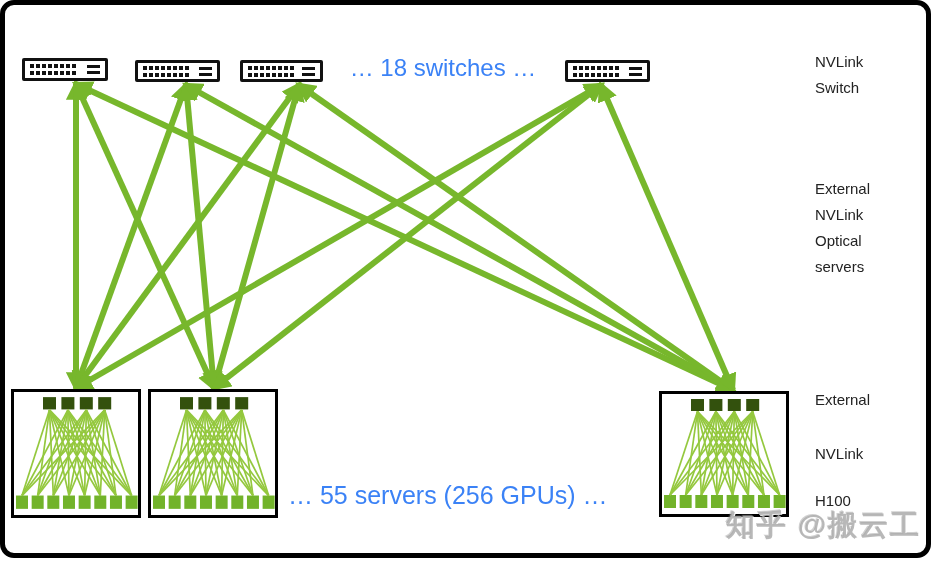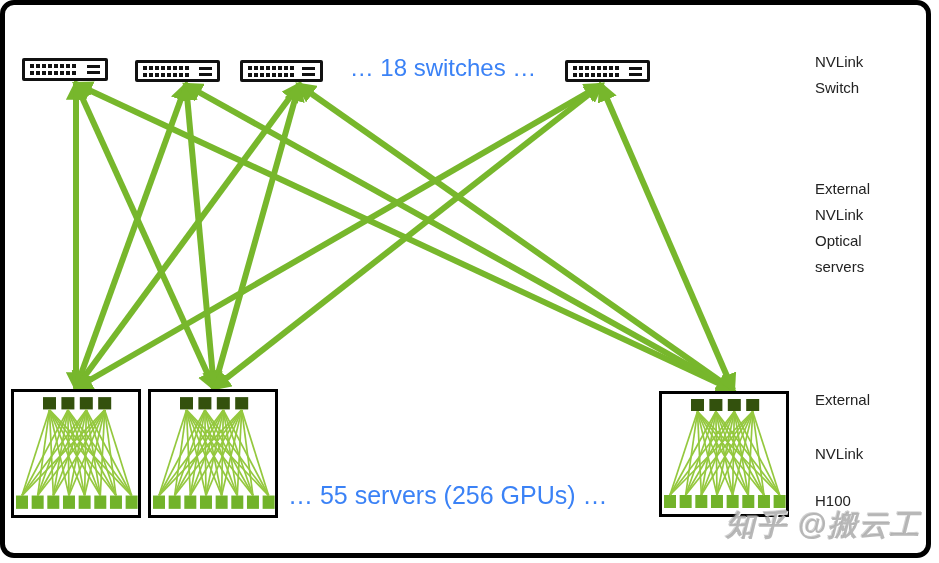--- a/index.html
+++ b/index.html
@@ -78,21 +78,20 @@
   #label-h100 { top: 488px; text-align: center; }
   #watermark {
     position: absolute;
     left: 726px; top: 506px;
     font-size: 29px;
     font-weight: 600;
     letter-spacing: 2px;
     color: rgba(172,172,172,0.85);
     text-shadow: 1px 1px 0 rgba(255,255,255,0.95), -1px -1px 0 rgba(120,120,120,0.35);
     white-space: nowrap;
-    font-style: italic;
   }
 </style>
 </head>
 <body>
 
 <div id="stage">
   <div id="frame"></div>
 
   <svg id="cables-svg" viewBox="0 0 939 563">
       <defs>

